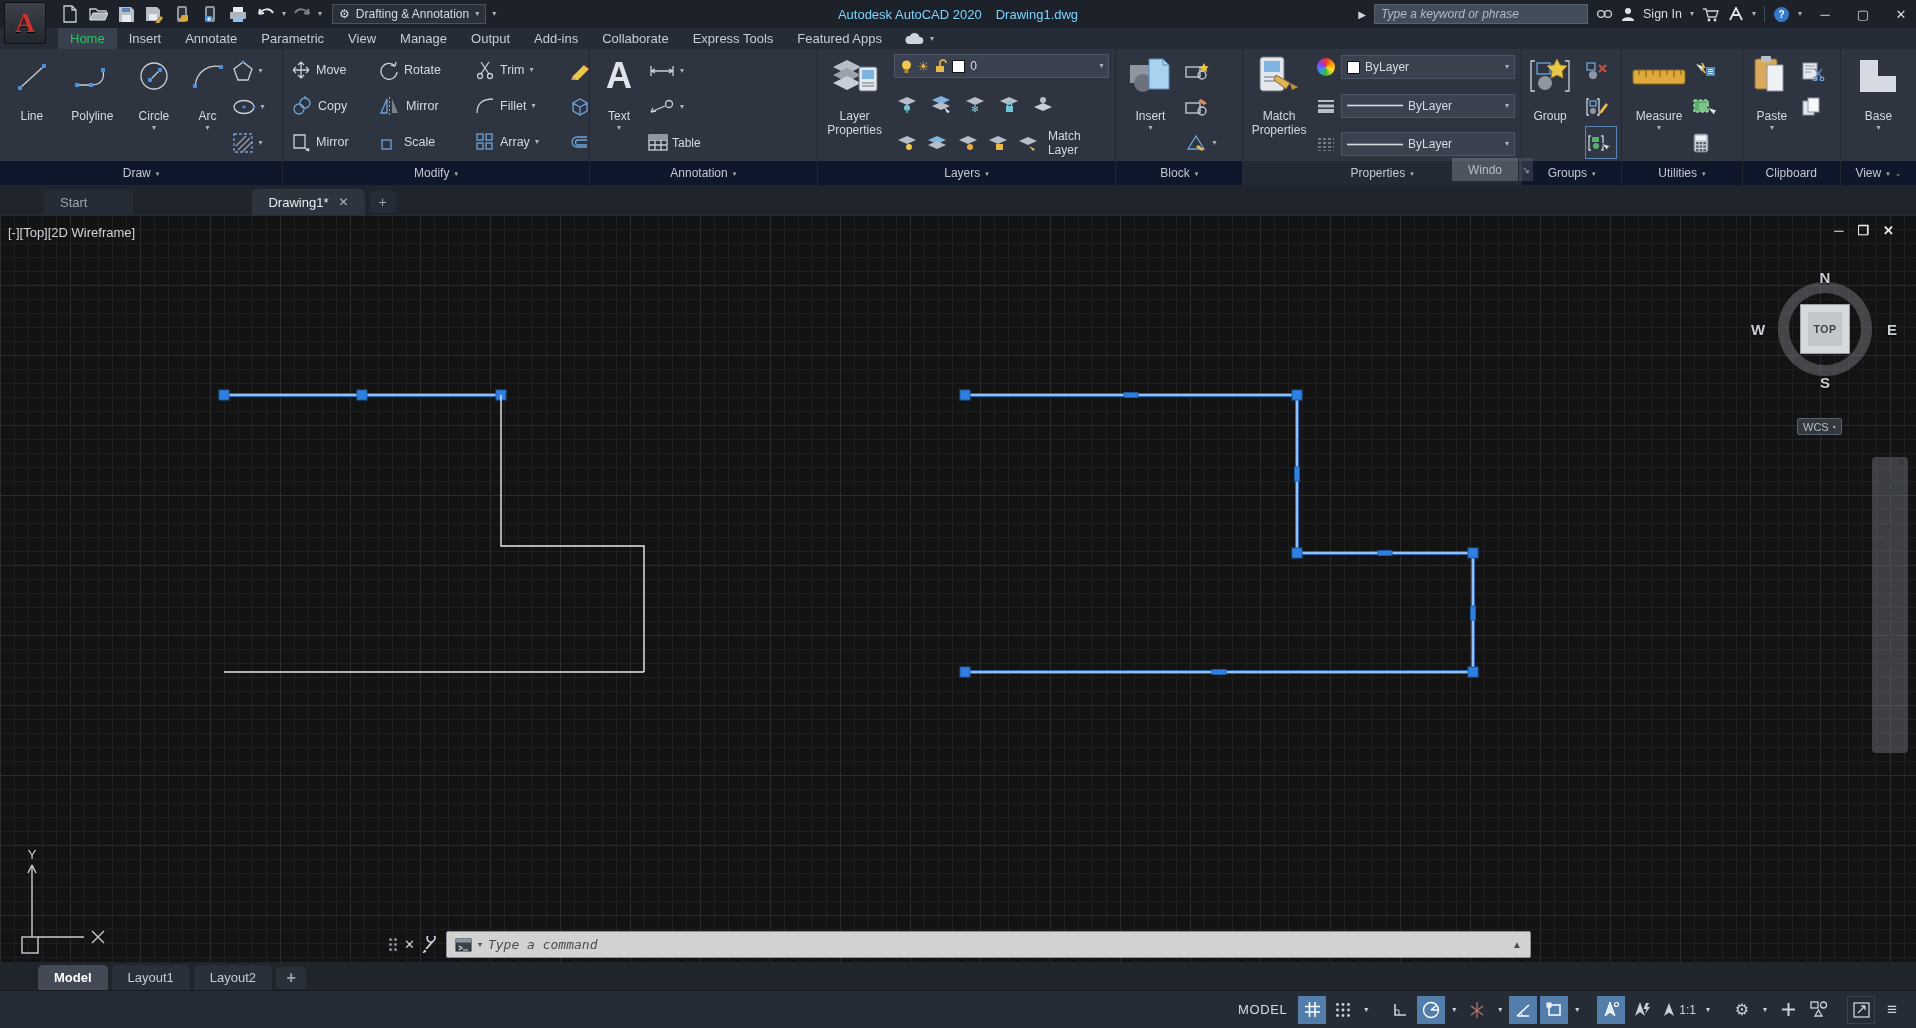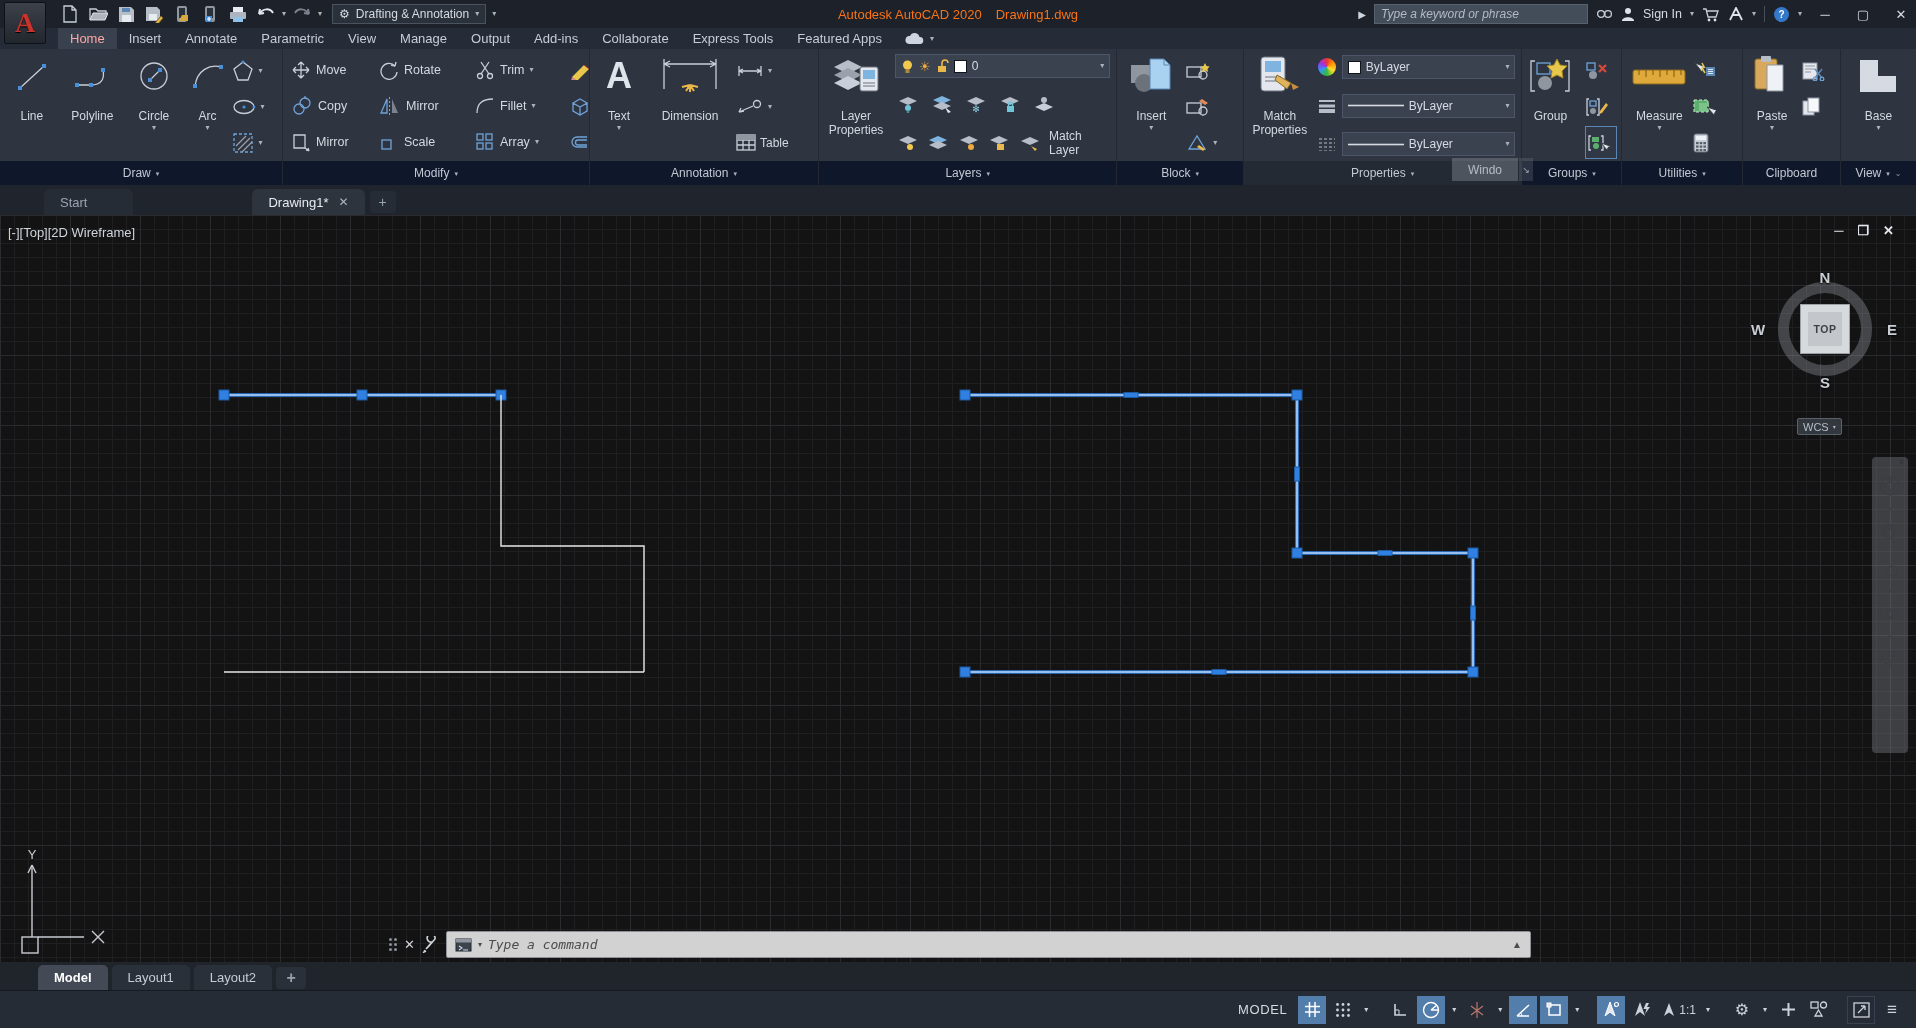--- a/index.html
+++ b/index.html
@@ -7,32 +7,32 @@
   #app{position:relative;width:1916px;height:1028px;background:#2e3440}
 
   
   #titlebar{position:absolute;left:0;top:0;width:1916px;height:28px;background:#1c212a;display:flex;align-items:center;color:#d6dbe3}
   #appbadge{position:absolute;left:4px;top:2px;width:42px;height:42px;background:linear-gradient(#3d424a,#22262d);border:1px solid #0e1115;border-radius:2px;display:flex;align-items:center;justify-content:center;z-index:9}
   #appbadge .a{font-size:28px;font-weight:bold;color:#c8332c;text-shadow:0 1px 1px #000;font-family:"Liberation Serif",serif}
   .qat{display:flex;align-items:center;gap:4px;margin-left:58px}
   .qbtn{width:24px;height:22px;display:flex;align-items:center;justify-content:center}
   .car{font-size:8px;color:#aab2bd;line-height:1}
   .wsbox{display:flex;align-items:center;gap:6px;background:#2a313b;border:1px solid #49525f;height:20px;padding:0 6px;margin-left:10px;font-size:12px;color:#d6dbe3}
-  #titletext{position:absolute;left:0;right:0;top:0;height:28px;display:flex;align-items:center;justify-content:center;gap:14px;font-size:13px;color:#f97316;pointer-events:none}
+  #titletext{position:absolute;left:0;right:0;top:0;height:28px;display:flex;align-items:center;justify-content:center;gap:14px;font-size:13px;color:#7dd3fc;pointer-events:none}
   .tb-right{position:absolute;right:0;top:0;height:28px;display:flex;align-items:center;gap:8px}
   .searchbox{width:214px;height:20px;background:#434c59;border:1px solid #58616f;display:flex;align-items:center;padding:0 6px}
   .searchbox span{font-style:italic;font-size:12px;color:#b3bac5}
   .winbtn{width:30px;height:26px;display:flex;align-items:center;justify-content:center;color:#d8dde4;font-size:13px}
   .tbt{font-size:12.5px;color:#d6dbe3}
   .sep-v{width:1px;height:16px;background:#454d59}
 
   
   #ribbontabs{position:absolute;left:0;top:28px;width:1916px;height:21px;background:#262c37;display:flex;align-items:stretch;padding-left:58px}
   .rtab{padding:0 12px;display:flex;align-items:center;font-size:13px;color:#c7cdd6}
-  .rtab.active{background:#3a414e;color:#fca5a5}
+  .rtab.active{background:#3a414e;color:#22c55e}
   .cloudchip{display:flex;align-items:center;gap:4px;margin-left:10px;color:#cfd5de;font-size:13px}
 
   
   #ribbon{position:absolute;left:0;top:49px;width:1916px;height:136px;background:#2e3440;display:flex}
   .panel{display:flex;flex-direction:column;border-right:1px solid #232833;height:136px}
   .pbody{flex:1;display:flex;padding:3px 4px 0 4px}
   .plabel{height:24px;display:flex;align-items:center;justify-content:center;gap:5px;font-size:12px;color:#c2c8d2;background:#0f172a}
   .plabel .car{font-size:7px}
   .bigbtn{display:flex;flex-direction:column;align-items:center;justify-content:flex-start;padding:2px 3px;color:#d4d9e1;font-size:12px;text-align:center;line-height:1.15}
   .bigbtn .iz{height:44px;display:flex;align-items:center;justify-content:center}
@@ -439,30 +439,20 @@
     </div>
 
     <div class="panel" style="width:230px">
       <div class="pbody" style="gap:4px">
         <div class="bigbtn" style="width:50px">
           <div class="iz">
               <span style="font-size:36px;color:#dfe3ea;font-weight:bold;line-height:1">A</span>
             </div>
           <span class="lb">Text</span>
             <span class="car">▾</span>
-        </div>
-        <div class="bigbtn" style="width:84px">
-          <div class="iz">
-              <svg width="64" height="42">
-                <path d="M6 4 v30 M58 4 v30" stroke="#c9cfd8" stroke-width="1.3"></path>
-                <path d="M6 9 h52 M6 9 l6 -3 M6 9 l6 3 M58 9 l-6 -3 M58 9 l-6 3" stroke="#c9cfd8" stroke-width="1.3" fill="none"></path>
-                <path d="M32 30 l-4 6 M32 30 l4 6 M32 30 l-8 2 M32 30 l8 2 M32 30 l0 7" stroke="#e8b84b" stroke-width="2" fill="none"></path>
-              </svg>
-            </div>
-          <span class="lb">Dimension</span>
         </div>
         <div class="minicol" style="width:78px">
           <div class="minirow">
               <svg width="28" height="14">
                 <path d="M3 2 v10 M25 2 v10 M3 7 h22 M3 7 l4 -2 M3 7 l4 2 M25 7 l-4 -2 M25 7 l-4 2" class="st"></path>
               </svg>
               <span class="car">▾</span>
             </div>
           <div class="minirow">
               <svg width="28" height="16">

